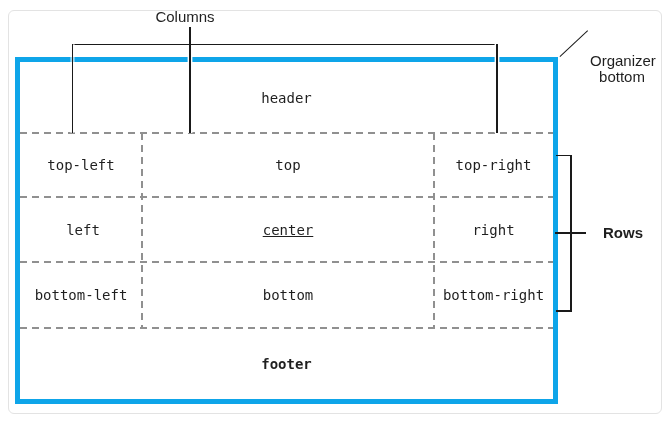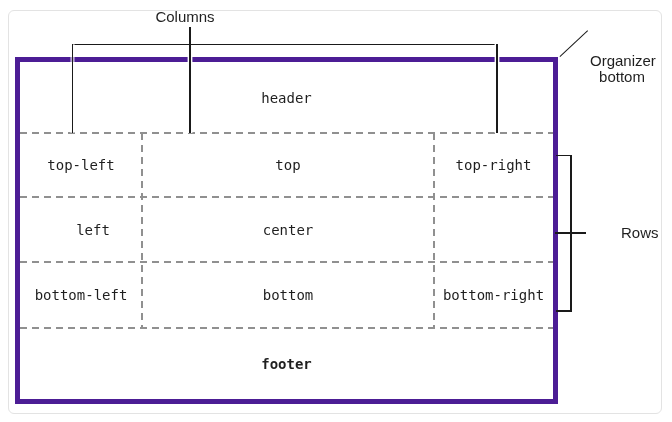--- a/index.html
+++ b/index.html
@@ -15,34 +15,34 @@
     position:relative;width:672px;height:422px;background:var(--background);
     overflow:hidden;
   }
   .frame{
     position:absolute;left:8px;top:10px;width:654px;height:404px;
     border:1px solid var(--frame_border);border-radius:6px;box-sizing:border-box;
   }
   
   .org-box{
     position:absolute;left:15px;top:57px;width:543px;height:347px;
-    border:5px solid #4c1d95;box-sizing:border-box;z-index:1;
+    border:5px solid #0ea5e9;box-sizing:border-box;z-index:1;
   }
   .org-inner{position:relative;width:533px;height:337px;}
   .cell{
     position:absolute;display:flex;align-items:center;justify-content:center;
     font-family:"DejaVu Sans Mono","Liberation Mono",monospace;
     font-size:14px;color:var(--text);letter-spacing:0;white-space:nowrap;
   }
   .c-header      {left:0;  top:0;  width:533px;height:71px;}
   .c-topleft     {left:0;  top:71px; width:122px;height:64px;text-align:right;}
   .c-top         {left:122px;top:71px; width:292px;height:64px;text-align:right;}
   .c-topright    {left:414px;top:71px; width:119px;height:64px;}
-  .c-left        {left:12px;  top:135px;width:122px;height:65px;text-align:center;}
-  .c-center      {left:122px;top:135px;width:292px;height:65px;}
+  .c-left        {left:2px;  top:135px;width:122px;height:65px;text-align:center;}
+  .c-center      {left:122px;top:135px;width:292px;height:65px;text-decoration:underline;}
   .c-right       {left:414px;top:135px;width:119px;height:65px;}
   .c-bottomleft  {left:0;  top:200px;width:122px;height:66px;}
   .c-bottom      {left:122px;top:200px;width:292px;height:66px;}
   .c-bottomright {left:414px;top:200px;width:119px;height:66px;}
   .c-footer      {left:0;  top:266px;width:533px;height:71px;font-weight:bold;}
   
   .dash-h{
     position:absolute;left:0;width:533px;height:2px;
     background:repeating-linear-gradient(90deg,var(--dash) 0 7px,transparent 7px 12px);
   }
@@ -67,21 +67,21 @@
   .rows-top  {left:556px;top:154.5px;width:15.7px;height:1.4px;}
   .rows-bot  {left:556px;top:310.3px;width:15.7px;height:1.4px;}
   .rows-tick {left:555px;top:232.4px;width:31px;height:1.4px;}
   
   .callout{
     position:absolute;color:var(--text);font-size:15px;line-height:16px;z-index:6;
     white-space:nowrap;
   }
   .columns-label{left:148px;top:9px;width:74px;text-align:center;}
   .organizer-label{left:590px;top:25px;width:64px;text-align:center;margin-top:28px;}
-  .rows-label{left:621px;top:225px;}
+  .rows-label{left:603px;top:225px;font-weight:bold;}
 </style>
 </head>
 <body>
 
 <div class="canvas">
 
   <div class="frame"></div>
 
   <div class="callout columns-label">Columns</div>
   <div class="ln col-connector halo"></div>
@@ -112,20 +112,21 @@
       <div class="dash-v dv2"></div>
 
       <div class="cell c-header">header</div>
 
       <div class="cell c-topleft">top-left</div>
       <div class="cell c-top">top</div>
       <div class="cell c-topright">top-right</div>
 
       <div class="cell c-left">left</div>
       <div class="cell c-center">center</div>
+      <div class="cell c-right">right</div>
 
       <div class="cell c-bottomleft">bottom-left</div>
       <div class="cell c-bottom">bottom</div>
       <div class="cell c-bottomright">bottom-right</div>
 
       <div class="cell c-footer">footer</div>
     </div>
   </div>
 
 </div>

